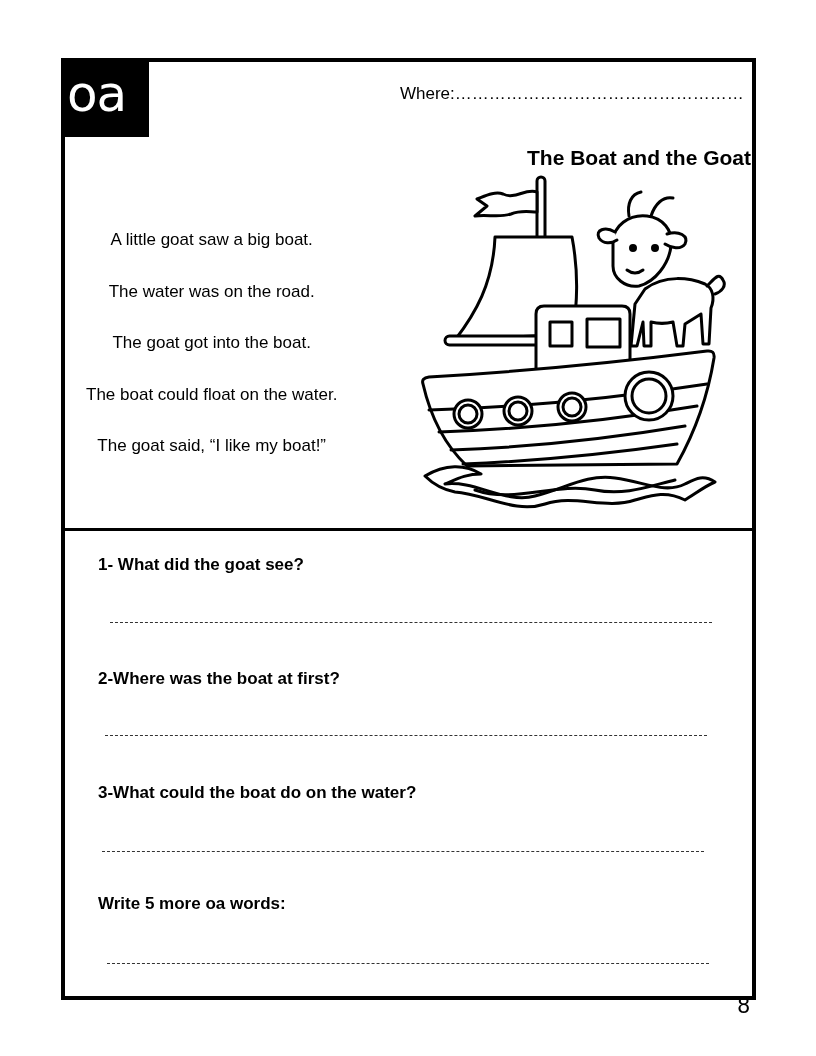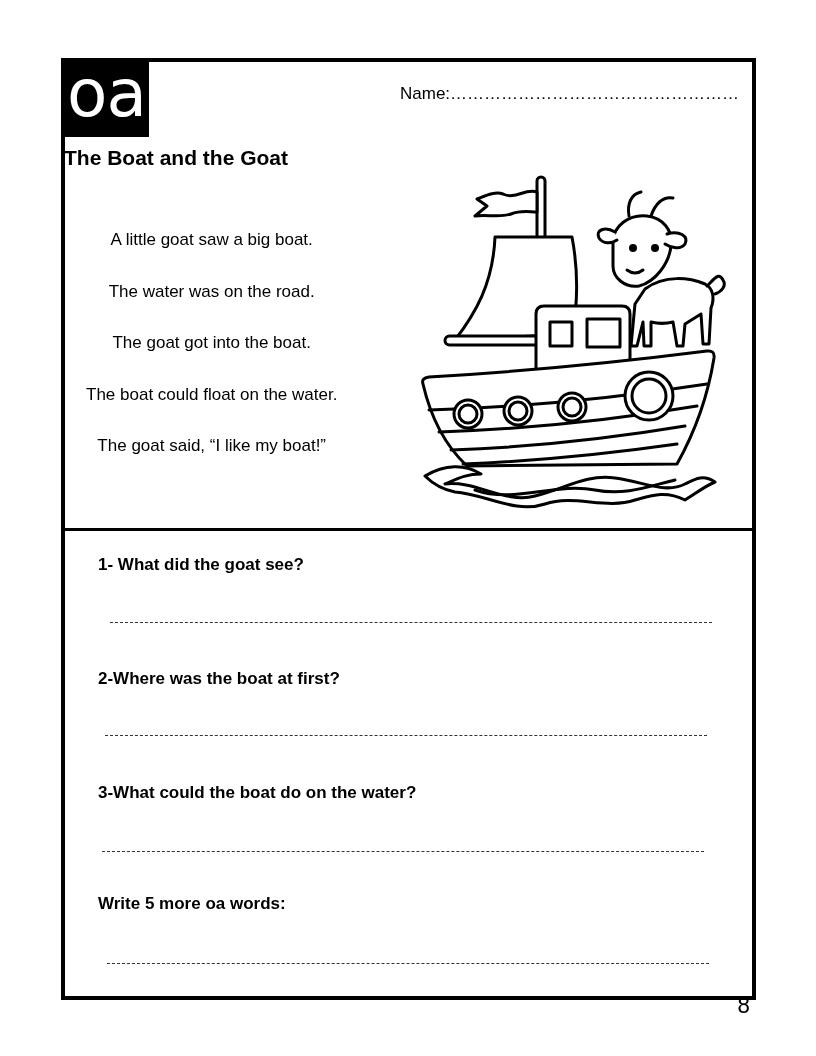--- a/index.html
+++ b/index.html
@@ -11,28 +11,28 @@
     position: absolute; left: 61px; top: 58px; width: 687px; height: 934px;
     border: 4px solid #000; box-sizing: content-box;
   }
   .top {
     position: absolute; left: 0; top: 0; width: 687px; height: 466px;
     border-bottom: 3px solid #000;
   }
   .phonics-badge {
     position: absolute; left: 0; top: 0; width: 82px; height: 75px;
     background: #000; color: #fff;
-    font-family: "DejaVu Sans", sans-serif; font-size: 66px; line-height: 64px;
+    font-family: "DejaVu Sans", sans-serif; font-size: 50px; line-height: 64px;
     padding-left: 2px; letter-spacing: -1px;
   }
   .name-line {
     position: absolute; left: 335px; top: 22px; font-size: 17px;
   }
   .title {
-    position: absolute; left: 0; width: 687px; text-align: left; top: 84px;
+    position: absolute; left: 0; width: 687px; text-align: right; top: 84px;
     font-size: 21px; font-weight: bold; text-decoration: underline;
     padding-left: 0; box-sizing: border-box;
   }
   .title span { display: inline-block; margin-left: 0px; position: relative; left: -1px; }
   .story {
     position: absolute; left: 21px; top: 168px; font-size: 17px;
   }
   .story p { margin: 0; height: 51.5px; text-align: center; }
   .illustration {
     position: absolute; left: 350px; top: 112px; width: 320px; height: 340px;
@@ -47,21 +47,21 @@
     position: absolute; left: 737px; top: 994px; font-size: 21px;
     font-family: "DejaVu Sans", sans-serif;
   }
 </style>
 </head>
 <body>
 
 <div class="frame">
   <div class="top">
     <div class="phonics-badge">oa</div>
-    <div class="name-line">Name:……………………………………………</div>
+    <div class="name-line">Where:……………………………………………</div>
     <div class="title"><span>The Boat and the Goat</span></div>
 
     <div class="story">
       <p>A little goat saw a big boat.</p>
       <p>The water was on the road.</p>
       <p>The goat got into the boat.</p>
       <p>The boat could float on the water.</p>
       <p>The goat said, “I like my boat!”</p>
     </div>
 

